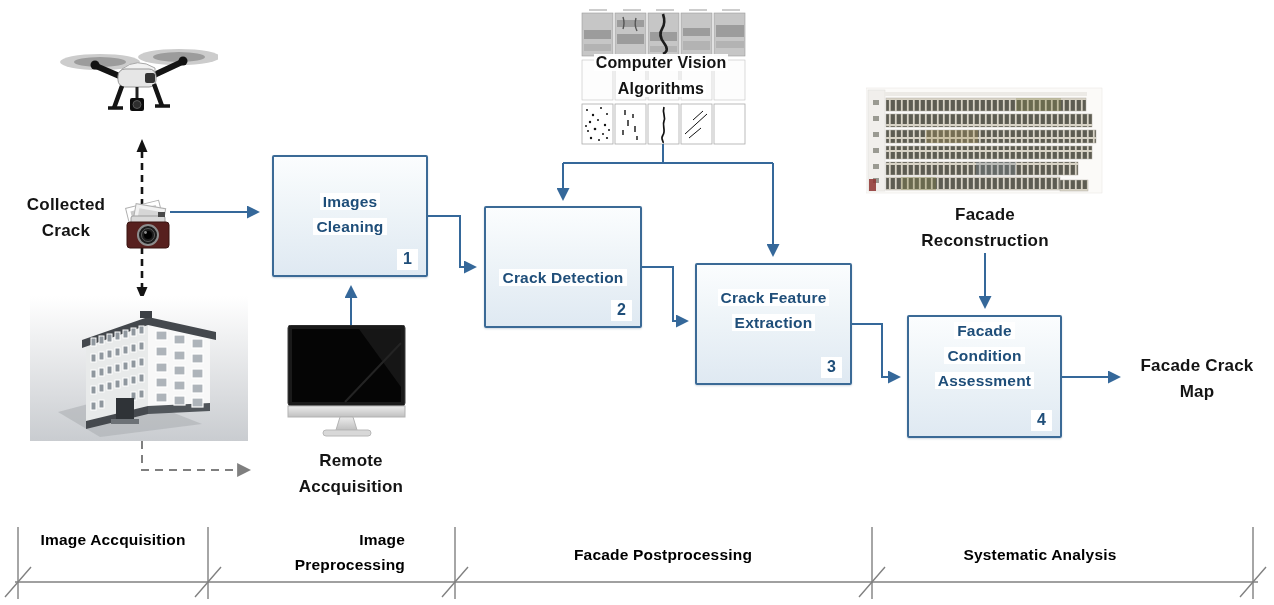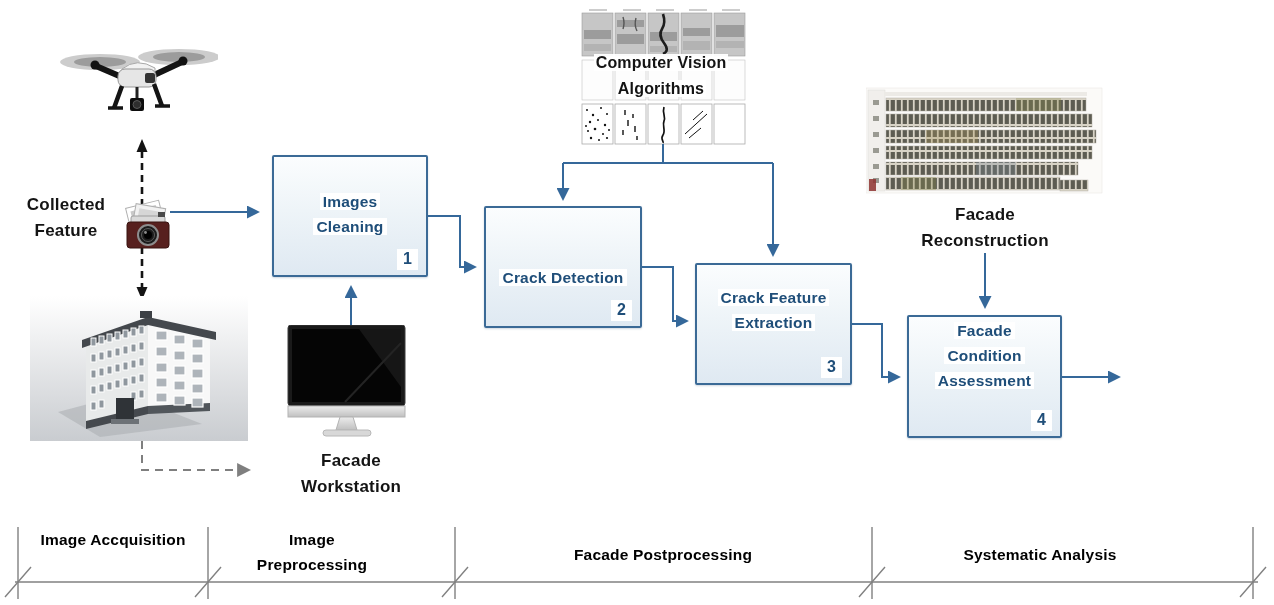--- a/index.html
+++ b/index.html
@@ -95,21 +95,21 @@
       <rect x="60" y="41" width="38" height="18" rx="7" fill="#e6e6e6" stroke="#979797"></rect>
       <rect x="87" y="45" width="10" height="10" rx="2" fill="#333"></rect>
       <path d="M64 58 L56 80 M96 56 L104 78" stroke="#141414" stroke-width="4.5" fill="none"></path>
       <path d="M50 80 H65 M97 78 H112" stroke="#141414" stroke-width="3.5" fill="none"></path>
       <line x1="79" y1="59" x2="79" y2="71" stroke="#222" stroke-width="3"></line>
       <rect x="72" y="70" width="14" height="13" rx="2" fill="#0d0d0d"></rect>
       <circle cx="79" cy="76.5" r="4" fill="#2e2e2e" stroke="#5a5a5a"></circle>
     </svg>
   </div>
 
-  <div class="abs blabel" style="left:10px;top:192px;width:112px;">Collected Feature</div>
+  <div class="abs blabel" style="left:10px;top:192px;width:112px;">Collected Crack</div>
 
   <div class="abs" style="left:118px;top:198px;">
     <svg width="58" height="58" viewBox="0 0 58 58">
       <g transform="rotate(-14 27 18)">
         <rect x="10" y="6" width="34" height="24" fill="#fff" stroke="#b0b0b0"></rect>
         <rect x="14" y="10" width="26" height="9" fill="#c9c9c9"></rect>
       </g>
       <g transform="rotate(10 31 19)">
         <rect x="16" y="8" width="30" height="22" fill="#f1f1f1" stroke="#b0b0b0"></rect>
         <rect x="20" y="12" width="22" height="8" fill="#d6d6d6"></rect>
@@ -208,21 +208,21 @@
       </defs>
       <rect x="1" y="0" width="117" height="81" rx="3" fill="#1a1a1a" stroke="#3c3c3c"></rect>
       <rect x="5" y="4" width="109" height="73" fill="#050505"></rect>
       <polygon points="72,4 114,4 114,62" fill="#161616"></polygon>
       <line x1="58" y1="77" x2="114" y2="18" stroke="#242424" stroke-width="2"></line>
       <rect x="1" y="81" width="117" height="11" fill="url(#slv)" stroke="#b3b3b3"></rect>
       <polygon points="53,92 66,92 70,105 49,105" fill="url(#slv)" stroke="#b3b3b3"></polygon>
       <rect x="36" y="105" width="48" height="6" rx="3" fill="#d8d8d8" stroke="#b8b8b8"></rect>
     </svg>
   </div>
-  <div class="abs blabel" style="left:280px;top:448px;width:142px;">Facade Workstation</div>
+  <div class="abs blabel" style="left:280px;top:448px;width:142px;">Remote Accquisition</div>
 
   <div class="abs" style="left:581px;top:8px;">
     <svg width="168" height="138" viewBox="0 0 168 138">
       <g stroke="#9a9a9a" stroke-width="1">
         <line x1="8" y1="2" x2="26" y2="2"></line>
           <line x1="42" y1="2" x2="60" y2="2"></line>
         <line x1="75" y1="2" x2="93" y2="2"></line>
           <line x1="108" y1="2" x2="126" y2="2"></line>
         <line x1="141" y1="2" x2="159" y2="2"></line>
       </g>
@@ -357,19 +357,20 @@
       <span>Crack Feature Extraction</span></div>
     <div class="box-num">3</div>
   </div>
 
   <div class="fbox" style="left:907px;top:315px;width:151px;height:119px;">
     <div class="box-label lblc" style="width:105px;padding-top:1px;">
       <span>Facade Condition Assessment</span></div>
     <div class="box-num">4</div>
   </div>
 
+  <div class="abs blabel" style="left:1131px;top:353px;width:132px;">Facade Crack Map</div>
 
   <div class="phase" style="left:38px;top:528px;width:150px;">Image Accquisition</div>
-  <div class="phase" style="left:237px;top:528px;width:150px;">Image Preprocessing</div>
+  <div class="phase" style="left:255px;top:528px;width:150px;text-align:right;">Image Preprocessing</div>
   <div class="phase" style="left:463px;top:543px;width:400px;">Facade Postprocessing</div>
   <div class="phase" style="left:872px;top:543px;width:336px;">Systematic Analysis</div>
 
 </div>
 
 </body></html>

